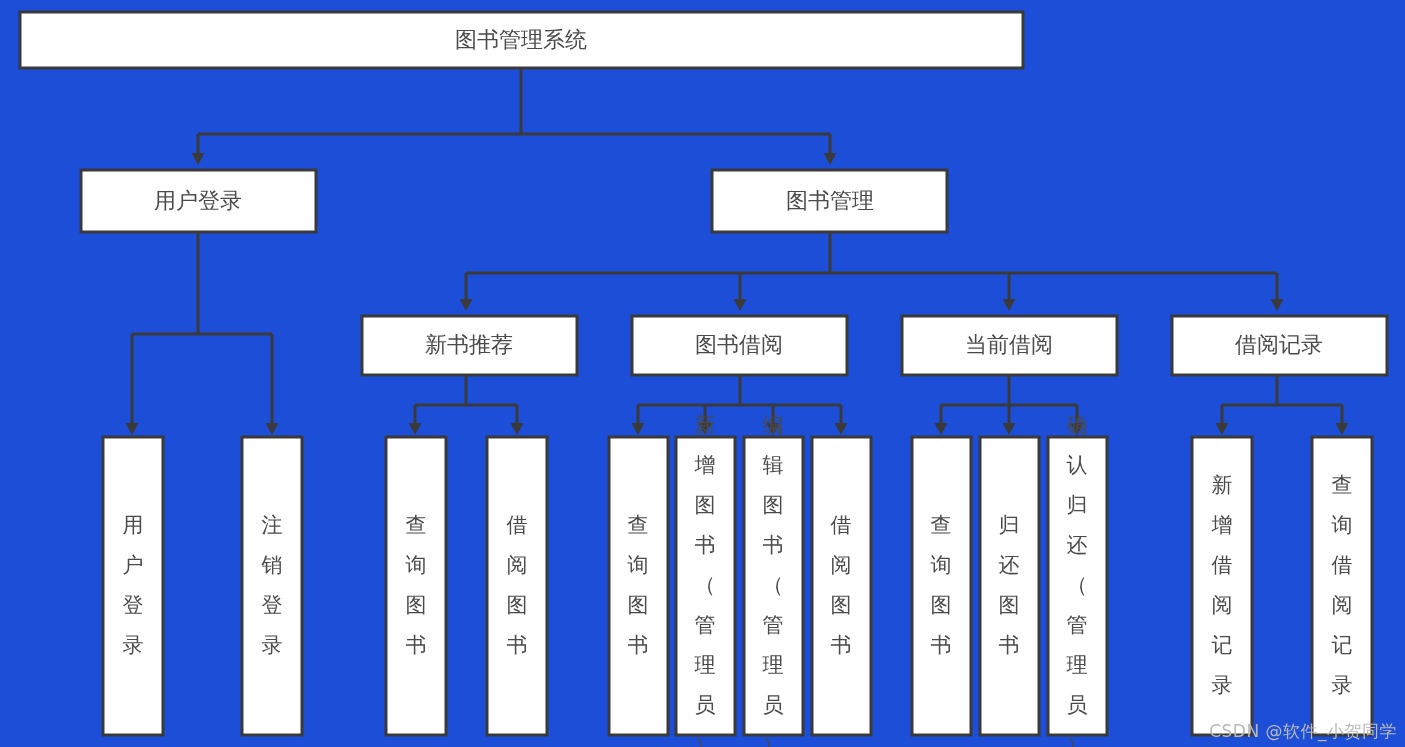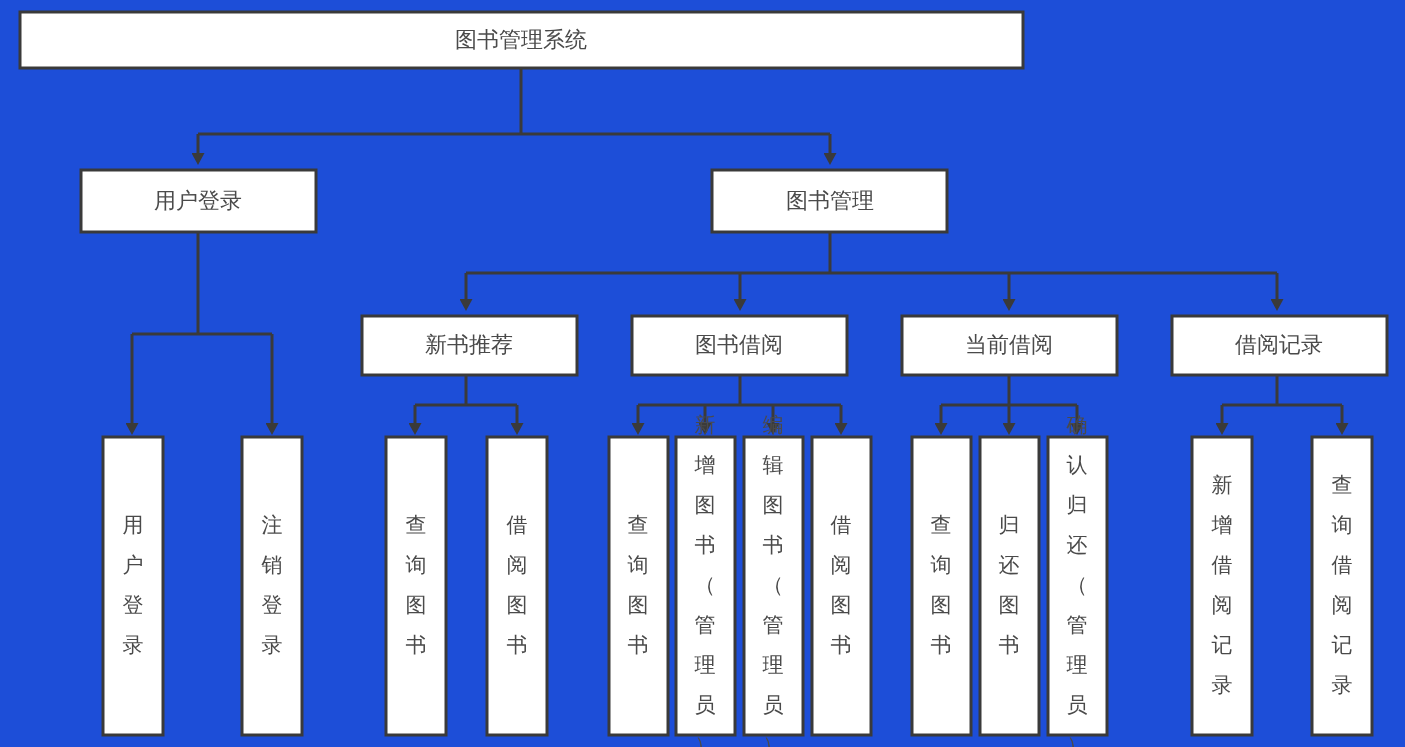--- a/index.html
+++ b/index.html
@@ -188,13 +188,14 @@
       <text class="node-label vertical" x="1222" y="486"><tspan x="1222" dy="0">新</tspan><tspan x="1222" dy="40">增</tspan><tspan x="1222" dy="40">借</tspan><tspan x="1222" dy="40">阅</tspan><tspan x="1222" dy="40">记</tspan><tspan x="1222" dy="40">录</tspan></text>
     </g>
 
     <g>
       <rect class="node-rect" x="1312" y="437" width="60" height="298"></rect>
       <text class="node-label vertical" x="1342" y="486"><tspan x="1342" dy="0">查</tspan><tspan x="1342" dy="40">询</tspan><tspan x="1342" dy="40">借</tspan><tspan x="1342" dy="40">阅</tspan><tspan x="1342" dy="40">记</tspan><tspan x="1342" dy="40">录</tspan></text>
     </g>
 
   </svg>
 
+  <div class="watermark">CSDN @软件_小贺同学</div>
 </div>
 
 </body></html>

